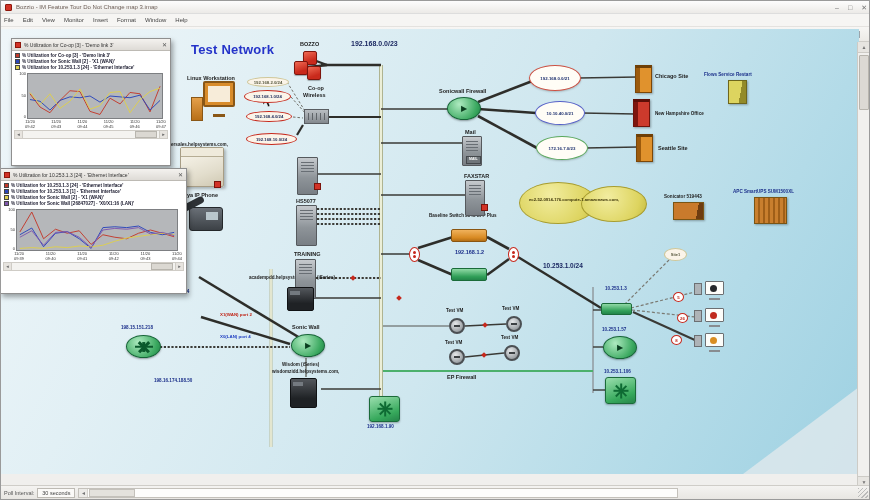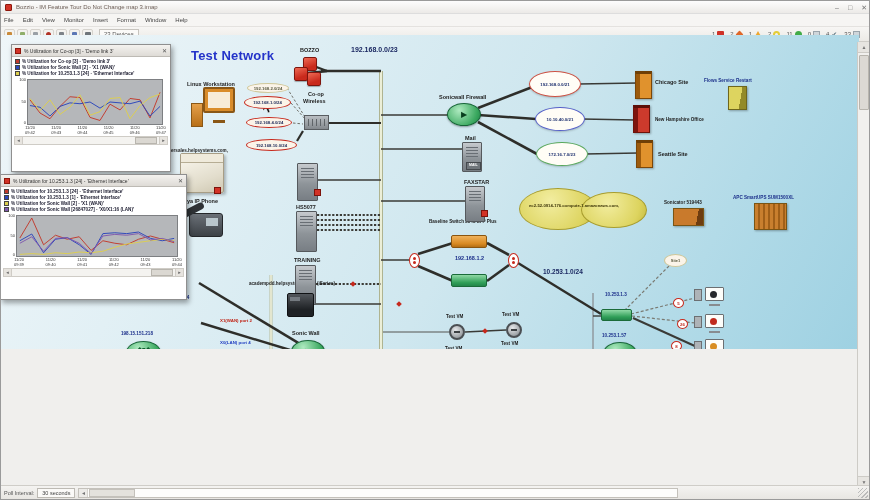--- a/index.html
+++ b/index.html
@@ -20,21 +20,21 @@
   .scitem{display:flex;align-items:center;gap:2px;font-size:6px;color:#555;}
   .shp{display:inline-block;width:7px;height:7px;}
   .shp-square{border-radius:1px;}
   .shp-diamond{transform:rotate(45deg) scale(.8);border-radius:1px;}
   .shp-circle{border-radius:50%;}
   .shp-ring{border-radius:50%;background:transparent!important;border:2px solid;}
   .shp-tri{width:0;height:0;background:transparent!important;border-left:4px solid transparent;border-right:4px solid transparent;border-bottom:7px solid;}
   .shp-check{background:transparent!important;font-size:7px;line-height:7px;}
   .shp-panel{background:#cfd6da!important;border:1px solid #9aa4ab;}
   
-  #map{position:absolute;left:0;top:34px;width:858px;height:314px;overflow:hidden;
+  #map{position:absolute;left:0;top:28px;width:858px;height:445px;overflow:hidden;
        background:linear-gradient(118deg,#eff6f9 0%,#e2f0f5 25%,#cfe7ef 55%,#b3dbe8 80%,#9ed1e2 100%);}
   #links{position:absolute;left:0;top:0;}
   .ml{position:absolute;font-size:5.5px;font-weight:bold;color:#222;white-space:nowrap;line-height:1.1;}
   .navy{color:#1b2f8a;}
   .t45{font-size:4.6px;}
   .redtxt{color:#c02517;font-size:4.4px;}
   .bluetxt{color:#2240c2;font-size:4.4px;}
   #maptitle{font-size:13px;font-weight:bold;color:#2433c9;letter-spacing:.2px;}
   #backbone-label{font-size:7px;color:#16235e;}
   #net10253-label{font-size:6.5px;color:#16235e;}

